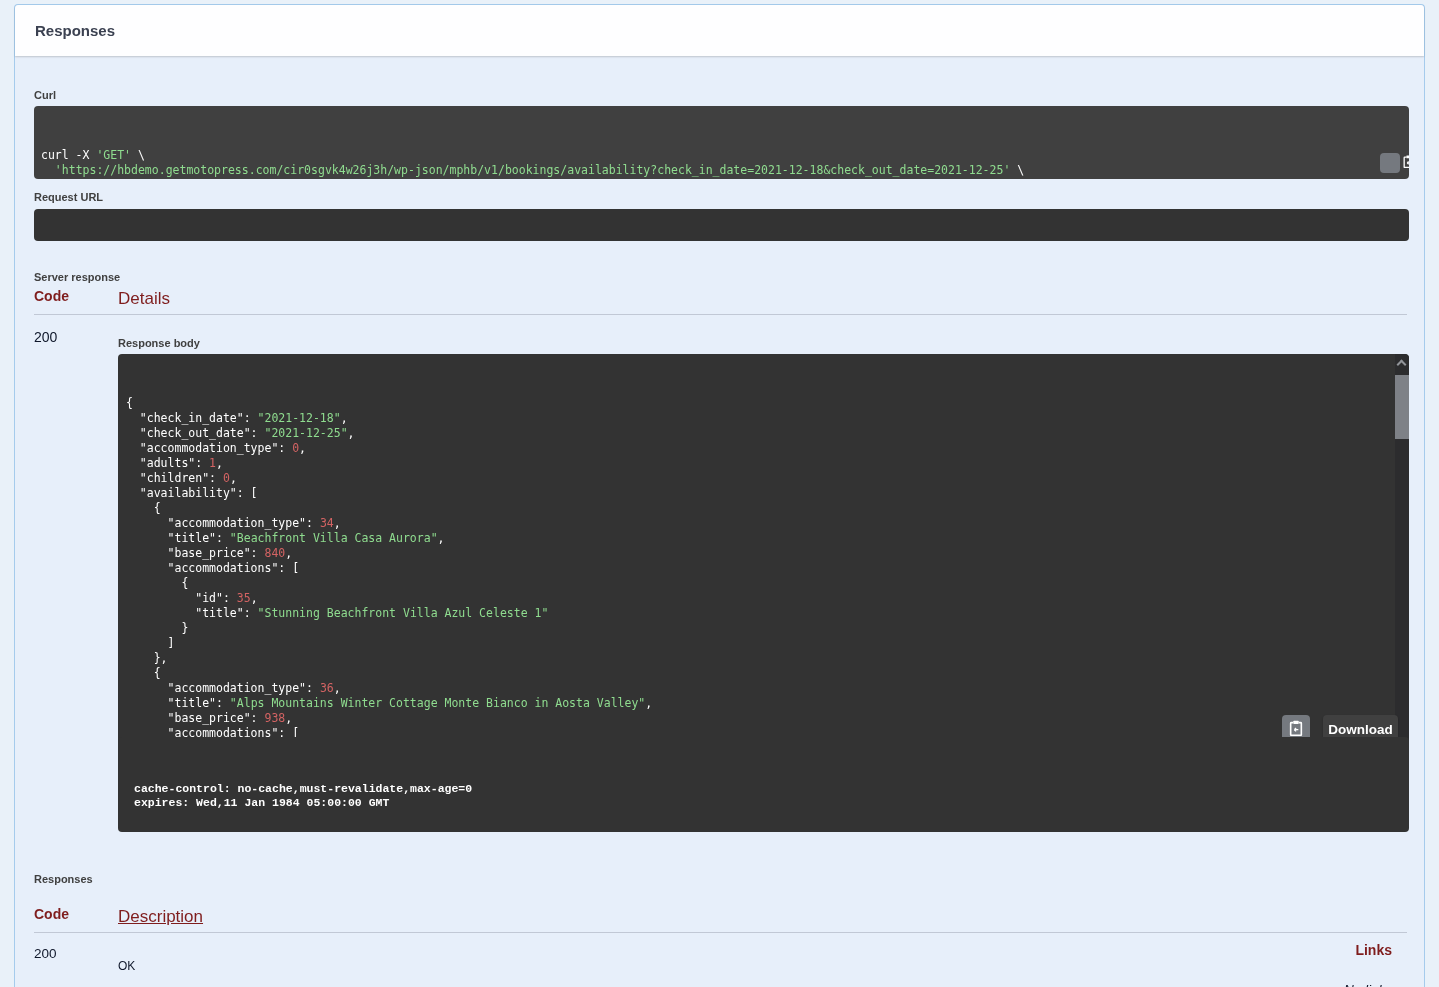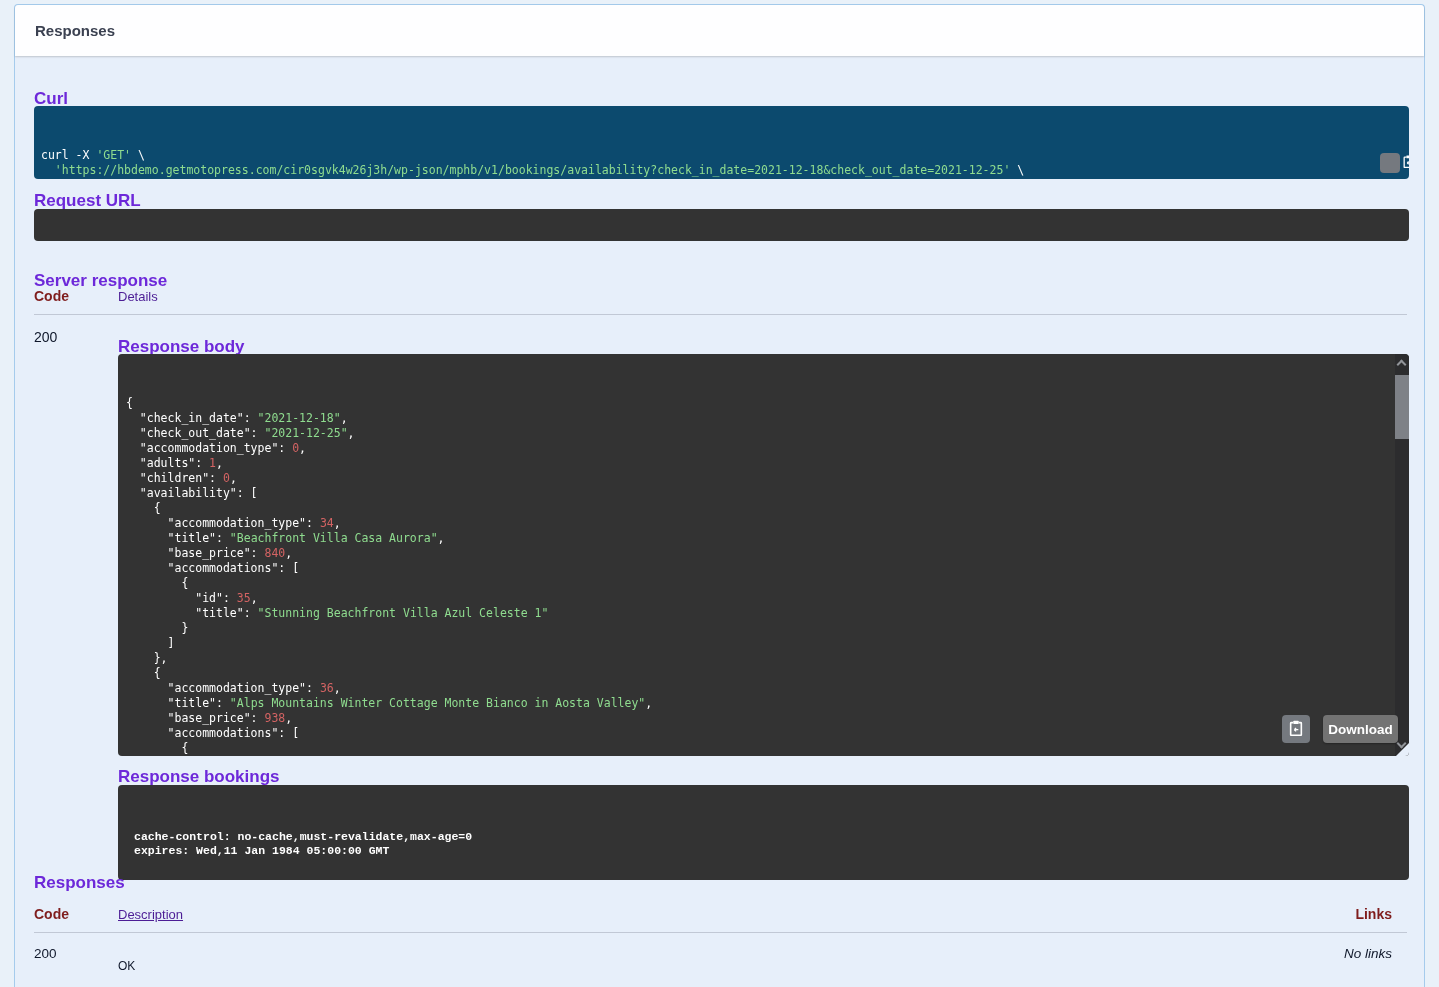--- a/index.html
+++ b/index.html
@@ -16,69 +16,69 @@
 
   .opblock-header {
     position: absolute; left: 0; top: 0; width: 100%; height: 51px;
     background: rgba(255,255,255,0.93);
     box-shadow: 0 1px 2px rgba(0,0,0,0.18);
     border-radius: 4px 4px 0 0;
     display: flex; align-items: center; padding-left: 20px;
   }
   .opblock-header h3 { font-size: 15px; font-weight: 700; color: #3b4151; }
 
-  .lbl { position: absolute; font-size: 17px; font-weight: 600; color: #6d28d9; text-align: center; }
+  .lbl { position: absolute; font-size: 11px; font-weight: 600; color: #404040; text-align: center; }
   .col-hdr-big { position: absolute; font-size: 14px; font-weight: 700; color: #7f1d1d; }
-  .col-hdr { position: absolute; font-size: 13px; font-weight: 400; color: #4c1d95; }
+  .col-hdr { position: absolute; font-size: 17px; font-weight: 400; color: #7f1d1d; }
   .cell { position: absolute; font-size: 14px; font-weight: 400; color: #0f172a; }
   .hr { position: absolute; height: 1px; background: rgba(59,65,81,0.22); }
 
   .codeblock {
     position: absolute; background: #333333; border-radius: 4px; color: #ffffff;
     overflow: hidden; white-space: pre;
   }
-  .curl-block { left: 19px; top: 101px; width: 1375px; height: 73px; background: #0c4a6e; padding: 6px 7px; }
+  .curl-block { left: 19px; top: 101px; width: 1375px; height: 73px; background: #404040; padding: 6px 7px; }
   .curl-block .cl { font-family: "DejaVu Sans Mono", monospace; font-size: 11.5px; line-height: 15px; }
 
   .url-block { left: 19px; top: 204px; width: 1375px; height: 32px; padding: 9px 7px; }
 
   .body-block { left: 103px; top: 349px; width: 1291px; height: 402px; padding: 6px 20px 0 8px; }
   .body-block .cl { font-family: "DejaVu Sans Mono", monospace; font-size: 11.5px; line-height: 15px; }
 
-  .headers-block { left: 103px; top: 780px; width: 1291px; height: 95px; padding: 9px 16px; }
+  .headers-block { left: 103px; top: 732px; width: 1291px; height: 95px; padding: 9px 16px; }
   .headers-block .cl { font-family: "Liberation Mono", monospace; font-size: 11.5px; font-weight: 600; line-height: 14px; }
 
   .tok-str { color: var(--tok-str, #8fdc8f); }
   .tok-num { color: var(--tok-num, #d36363); }
 
   
   .icon-btn {
     position: absolute; width: 20px; height: 20px; border: none; border-radius: 4px;
     background: #75797f; display: flex; align-items: center; justify-content: center; cursor: pointer;
   }
   .icon-btn.big { width: 28px; height: 28px; }
   .download-btn {
     position: absolute; left: 1308px; top: 710px; width: 75px; height: 28px;
-    border: none; border-radius: 4px; background: #737373; color: #ffffff;
+    border: none; border-radius: 4px; background: #404040; color: #ffffff;
     font-family: "Liberation Sans", sans-serif; font-size: 13.5px; font-weight: 700; cursor: pointer;
     box-shadow: 0 1px 2px rgba(0,0,0,0.3);
   }
   .copy-response-btn { left: 1267px; top: 710px; }
   .copy-curl-btn { left: 1346px; top: 47px; } 
 
   
   .sb { position: absolute; right: 0; top: 0; width: 14px; height: 100%; background: #2c2c2e; border-radius: 0 4px 4px 0; }
   .sb-thumb { position: absolute; left: 0; top: 21px; width: 14px; height: 64px; background: #7e8187; }
   .chev { display: block; width: 7px; height: 7px; border-left: 2px solid #919499; border-bottom: 2px solid #919499; }
   .sb-up { position: absolute; left: 3px; top: 7px; transform: rotate(135deg); }
   .sb-down { position: absolute; left: 3px; bottom: 9px; transform: rotate(-45deg); }
   .grip { position: absolute; right: 0; bottom: 0; width: 0; height: 0;
     border-left: 13px solid transparent; border-bottom: 13px solid #e7effa; }
 
-  .right-align { text-align: right; }
+  .right-align { text-align: right; margin-top: 36px; }
   .italic { font-style: italic; }
 </style>
 </head>
 <body>
 
 <div class="page">
   <div class="opblock">
 
     <div class="opblock-header">
       <h3>Responses</h3>

